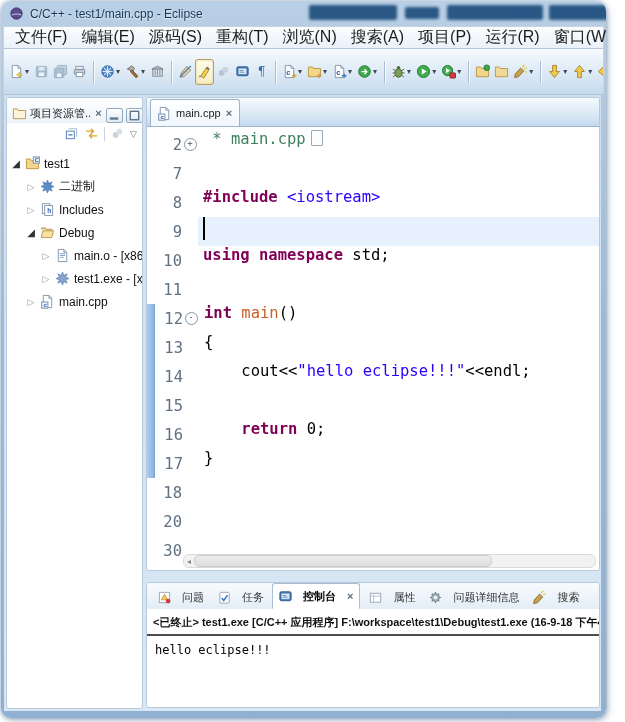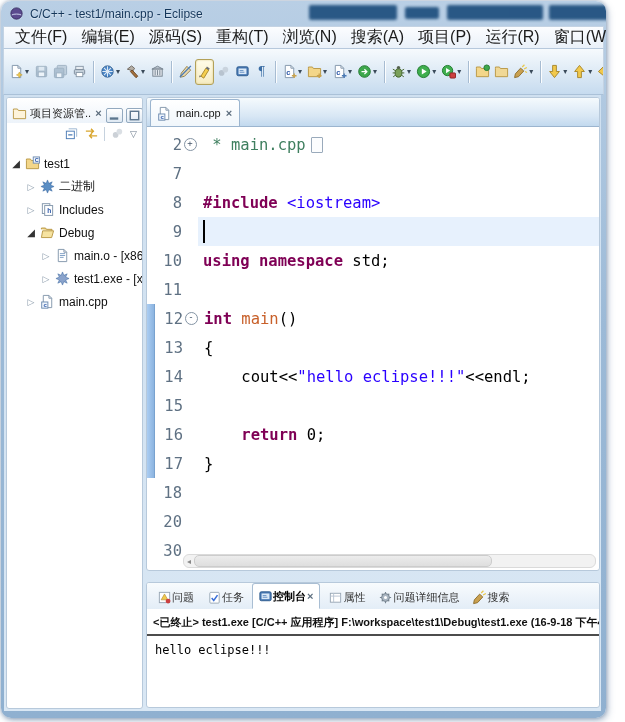--- a/index.html
+++ b/index.html
@@ -59,38 +59,38 @@
   .ecode{position:absolute;top:29px;left:0;right:0;bottom:0;overflow:hidden;
          font-family:"DejaVu Sans Mono",monospace;font-size:15.5px;padding-top:3px}
   .eline{height:29px;display:flex;align-items:stretch}
   .ann{width:7px;flex:none}
   .ann.range{background:linear-gradient(90deg,#abcdf2,#8cb4e0);border-right:1px solid #79a2cf}
   .lnum{width:28px;text-align:right;color:var(--lnum);flex:none;font-size:15.5px;display:flex;
         align-items:center;justify-content:flex-end}
   .fold{width:16px;flex:none;display:flex;align-items:center;justify-content:center}
   .fold-dot{width:11px;height:11px;border:1px solid #8494a4;border-radius:50%;background:#fff;color:#44556a;
             font-size:9px;line-height:9px;text-align:center;font-family:"DejaVu Sans Mono",monospace}
-  .ctext{flex:1;white-space:pre;display:flex;align-items:center;padding-left:5px}
+  .ctext{flex:1;white-space:pre;display:flex;padding-left:5px}
   .eline.current .ctext{background:var(--curline)}
   .cursor{width:2px;height:23px;background:#000;flex:none}
   .k{color:var(--kw);font-weight:bold}
   .c{color:var(--cm)}
   .s{color:var(--str)}
   .f{color:var(--fn)}
   .d{color:#000}
   .foldbox{display:inline-block;width:10px;height:14px;border:1px solid #9aaabb;margin-left:5px;
            border-radius:1px;background:#fcfdfe}
   .hscroll{position:absolute;left:36px;right:3px;bottom:2px;height:12px;background:#f2f2f2;
            border:1px solid #dadada;border-radius:6px;display:flex;align-items:center;overflow:hidden}
   .hs-arrow{font-size:8px;color:#888;padding:0 3px}
   .hs-thumb{height:10px;width:72%;background:linear-gradient(#ececec,#dedede);border:1px solid #cccccc;border-radius:5px}
   
   .ctabbar{height:26px;background:linear-gradient(#f8fbfd,#e3edf7);display:flex;align-items:flex-end;
            padding-left:5px;gap:3px;box-sizing:border-box}
-  .ctab{display:flex;align-items:center;gap:0;font-size:11px;color:#333;padding:0 5px;height:24px;white-space:nowrap}
+  .ctab{display:flex;align-items:center;gap:10px;font-size:11px;color:#333;padding:0 5px;height:24px;white-space:nowrap}
   .ctab.active{background:#fff;border:1px solid #a9bed3;border-bottom-color:#fff;border-radius:3px 3px 0 0;font-weight:bold;color:#000}
   .console-status{font-size:11px;font-weight:bold;color:#111;padding:6px 6px 4px;white-space:nowrap;overflow:hidden;
                   border-bottom:2px solid #4c4c4c;margin:0}
   .console-out{font-family:"DejaVu Sans Mono",monospace;font-size:12px;color:#000;padding:7px 8px}
 </style>
 </head>
 <body>
 
 <div class="window">
 

